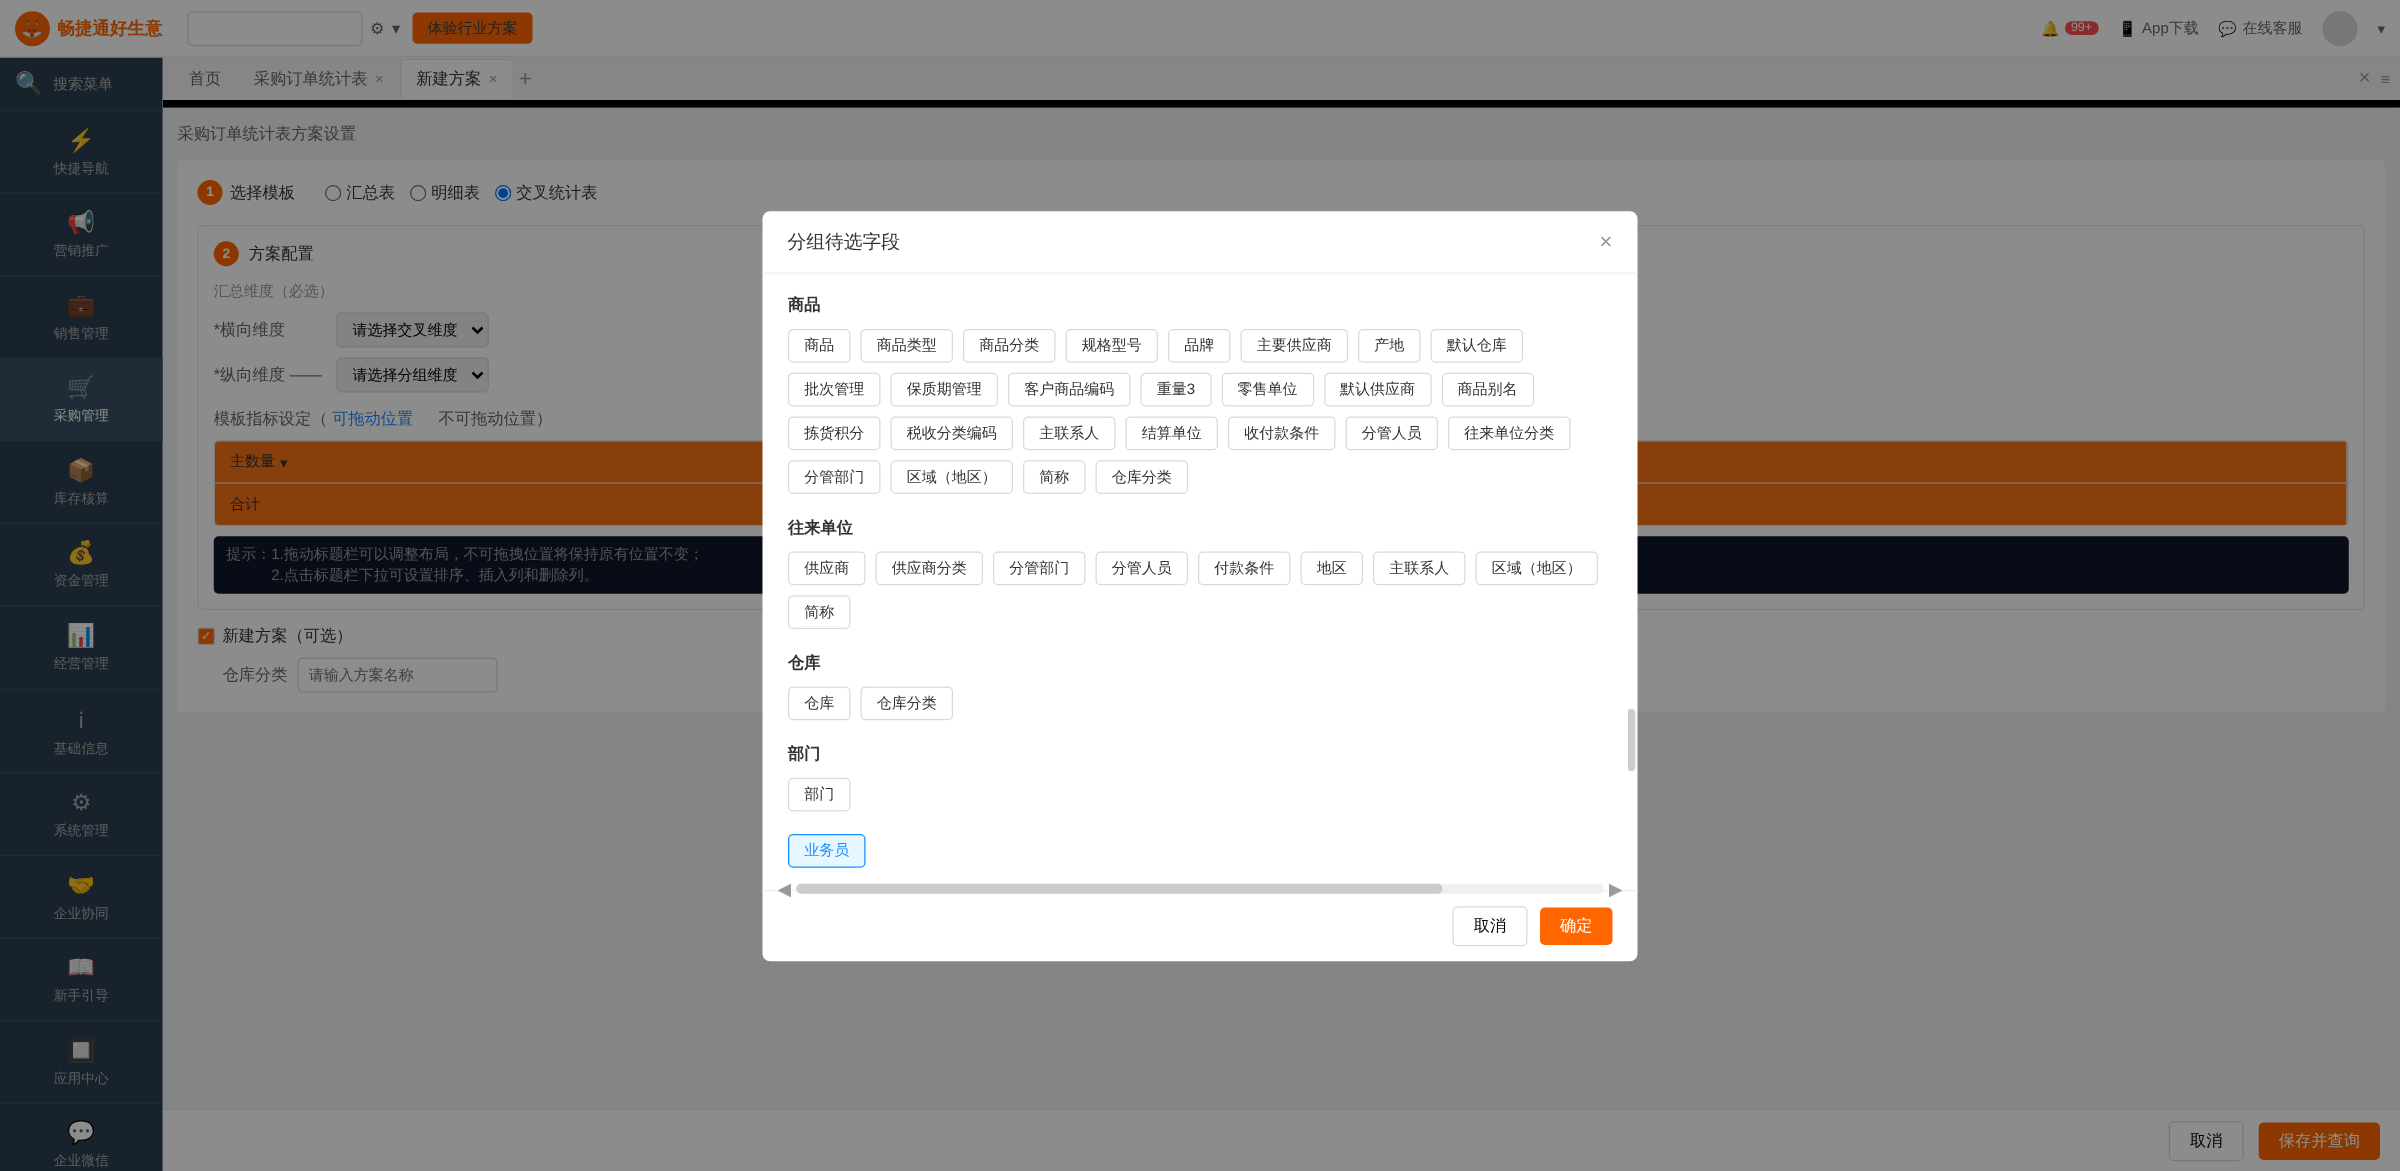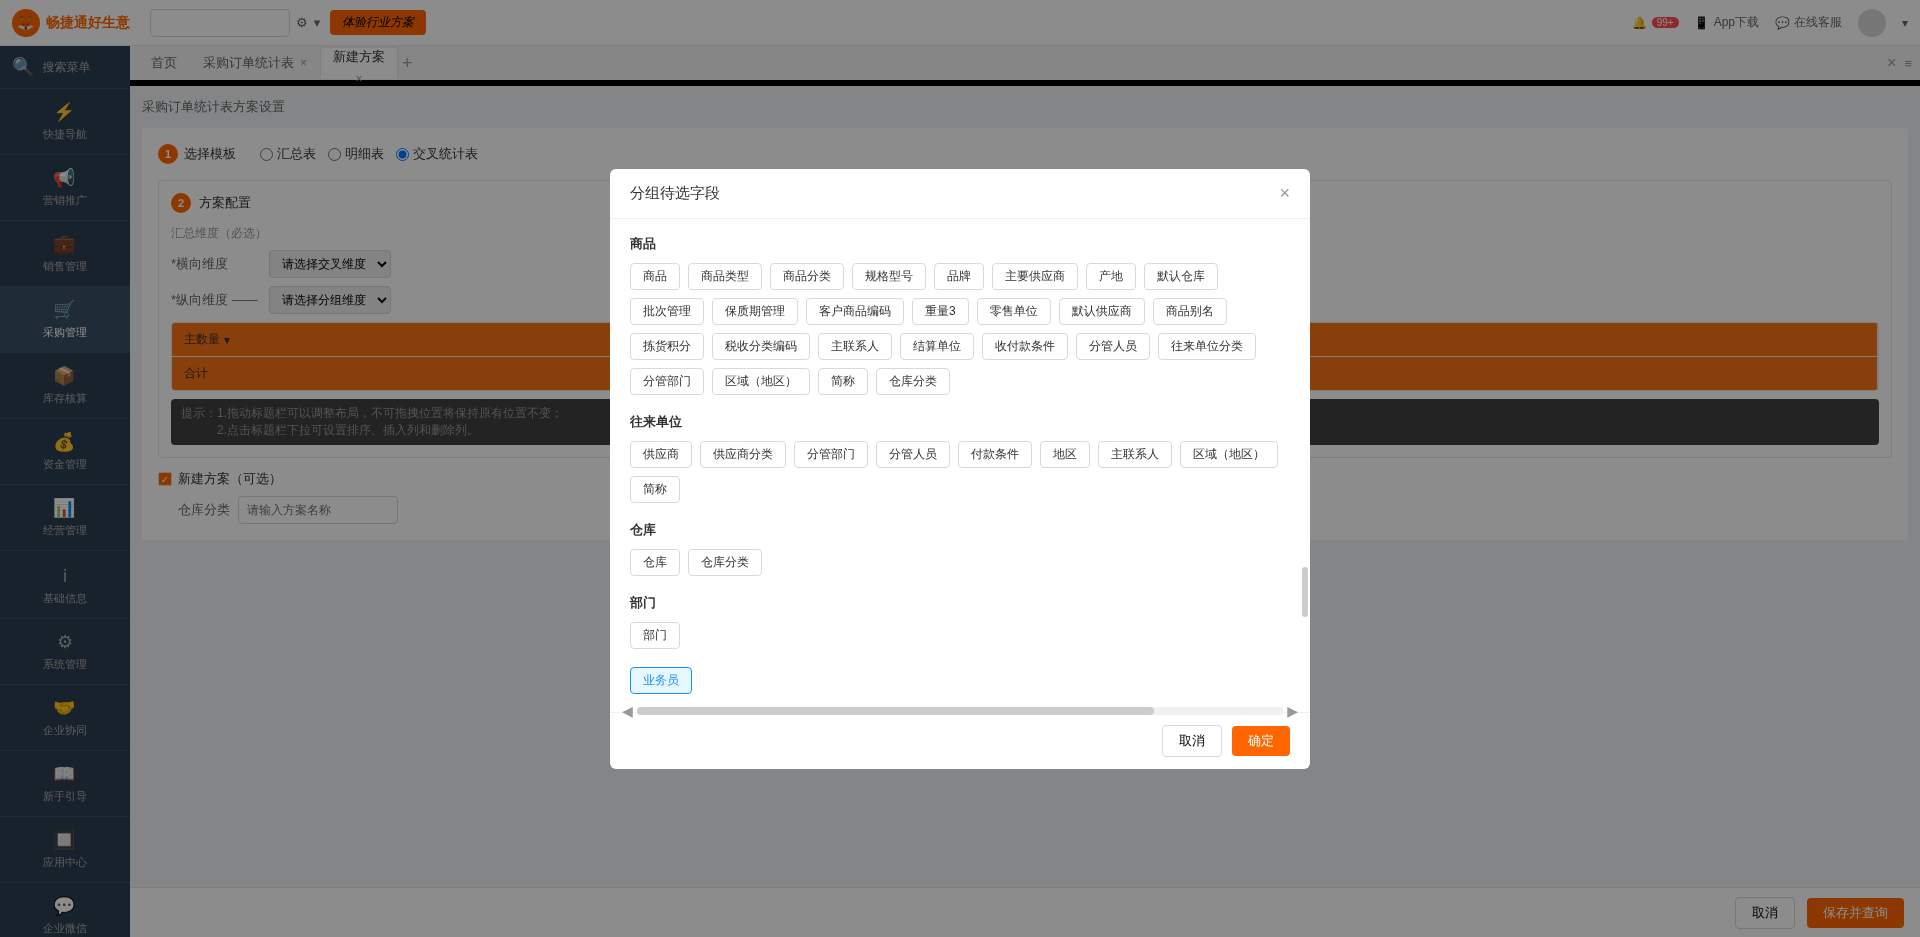--- a/index.html
+++ b/index.html
@@ -25,22 +25,22 @@
       display: flex; align-items: center; gap: 6px;
     }
     .search-input {
       width: 140px; height: 28px; border: 1px solid #d9d9d9; border-radius: 4px;
       padding: 0 8px; font-size: 12px;
     }
     .header-right {
       margin-left: auto; display: flex; align-items: center; gap: 16px; font-size: 12px; color: #666;
     }
     .btn-experience {
-      background: #ff6600; color: #000000; border: none; border-radius: 4px;
-      padding: 4px 12px; font-size: 12px; cursor: pointer; font-style: italic;
+      background: #ff6600; color: #404040; border: none; border-radius: 4px;
+      padding: 4px 12px; font-size: 12px; cursor: pointer;
     }
     .header-icon-item { display: flex; align-items: center; gap: 4px; cursor: pointer; }
     .badge { background: #ff4d4f; color: white; border-radius: 10px; font-size: 10px; padding: 0 5px; min-width: 16px; text-align: center; }
     .avatar { width: 28px; height: 28px; background: #d9d9d9; border-radius: 50%; }
 
     
     .tab-bar {
       height: 40px;
       background: #f5f5f5;
       border-bottom: 6px solid #000000;
@@ -50,21 +50,21 @@
     }
     .tab-item {
       height: 32px; padding: 0 12px;
       display: flex; align-items: center; gap: 6px;
       border-radius: 4px 4px 0 0;
       cursor: pointer; font-size: 13px; color: #666;
       border: 1px solid transparent;
     }
     .tab-item.active {
       background: #fff; border-color: #e8e8e8; border-bottom-color: #fff;
-      color: #333; font-weight: 500; flex-direction: column;
+      color: #333; font-weight: 500;
     }
     .tab-close { font-size: 12px; color: #999; cursor: pointer; }
     .tab-add { font-size: 18px; color: #999; cursor: pointer; margin-left: 4px; }
 
     
     .sidebar {
       position: fixed; top: 0; left: 0; width: 130px; height: 100%;
       background: #2d3e50; color: #ccc; display: flex; flex-direction: column;
       padding-top: 46px; z-index: 98;
     }
@@ -316,38 +316,44 @@
           <option>请选择交叉维度</option>
         </select>
       </div>
       <div class="form-row">
         <span style="min-width:90px;color:#666;font-size:13px;">*纵向维度 ——</span>
         <select class="dim-select">
           <option>请选择分组维度</option>
         </select>
       </div>
 
+      <div style="margin-top:12px;font-size:13px;color:#666;">
+        <span>模板指标设定（</span>
+        <span style="color:#1890ff;">可拖动位置</span>
+        <span>　</span>
+        <span>不可拖动位置）</span>
+      </div>
 
       <div class="stats-table" style="margin-top:8px;">
         <div class="stats-table-header">
           <div class="stats-table-cell">
             <span>主数量</span>
             <span>▾</span>
           </div>
           <div class="stats-table-cell">
             <span>金额</span>
           </div>
         </div>
         <div class="stats-table-row">
           <div class="stats-table-cell">合计</div>
           <div class="stats-table-cell">合计</div>
         </div>
       </div>
 
-      <div style="margin-top:8px;font-size:12px;color:#999;background:#404040;padding:6px 10px;border-radius:4px;">
+      <div style="margin-top:8px;font-size:12px;color:#999;background:#0f172a;padding:6px 10px;border-radius:4px;">
         <div>提示：1.拖动标题栏可以调整布局，不可拖拽位置将保持原有位置不变；</div>
         <div>　　　2.点击标题栏下拉可设置排序、插入列和删除列。</div>
       </div>
     </div>
 
     <div style="display:flex;align-items:center;gap:8px;margin-top:12px;">
       <div class="checkbox-item">
         <div class="checkbox-box">✓</div>
         <span>新建方案（可选）</span>
       </div>

